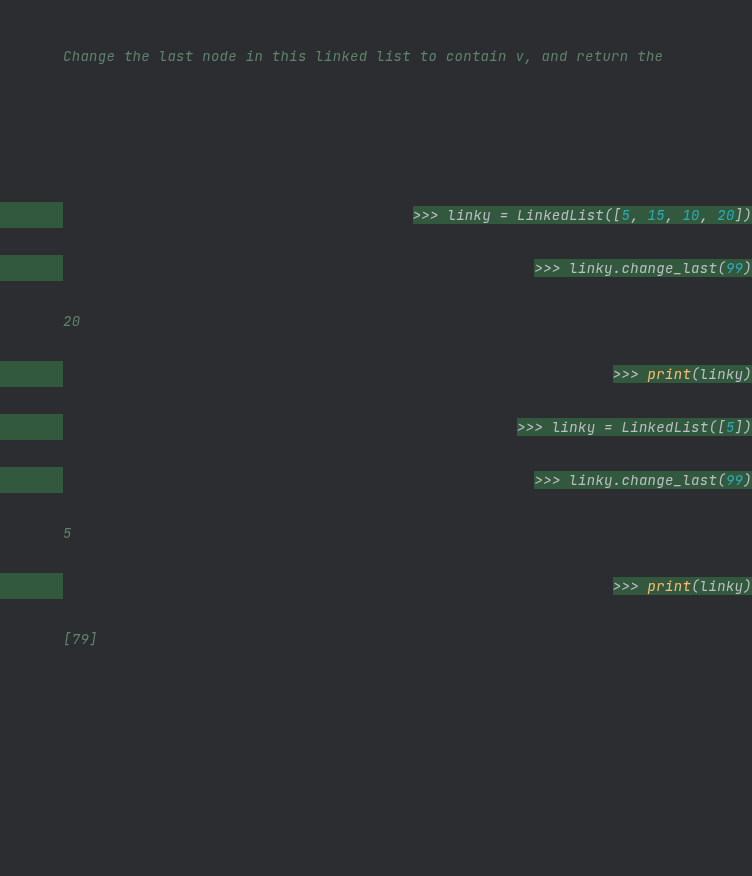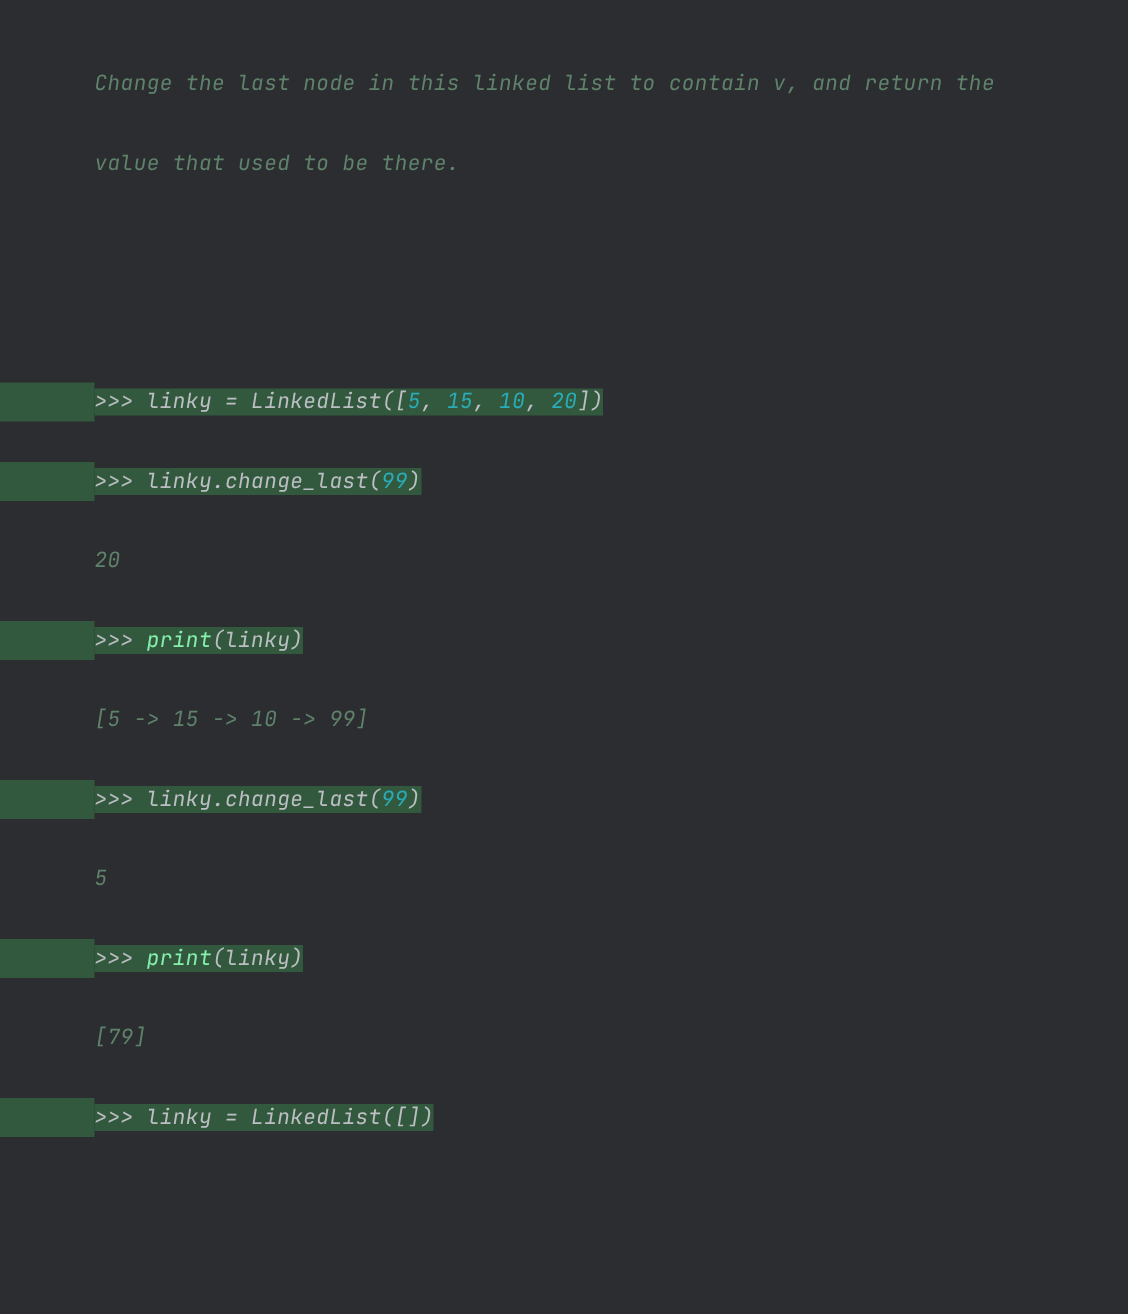--- a/index.html
+++ b/index.html
@@ -37,58 +37,57 @@
       font-style: italic;
     }
     .result {
       color: #5f826b;
       font-style: italic;
     }
     .num {
       color: #2aacb8;
     }
     .builtin {
-      color: #86efac;
+      color: #fdba74;
     }
     .hl-green {
       background: #32593d;
     }
     .relpos {
       position: relative;
+      text-align: right;
     }
     .seg-pre {
       display: inline-block;
       position: absolute;
       left: 0;
       top: 0;
       height: 100%;
       width: 63px;
     }
     .sg {
       background: #32593d;
     }
   </style>
 </head>
 <body>
 
 <div class="code-area">
 <span class="line"><span class="comment-doc">Change the last node in this linked list to contain v, and return the</span></span>
-<span class="line"><span class="comment-doc">value that used to be there.</span></span>
 <span class="line"></span>
 <span class="line"></span>
 <span class="line relpos"><span class="seg-pre sg"></span><span class="prompt hl-green"><span>&gt;&gt;&gt; linky = LinkedList([</span><span class="num">5</span>, <span class="num">15</span>, <span class="num">10</span>, <span class="num">20</span><span>])</span></span></span>
 <span class="line relpos"><span class="seg-pre sg"></span><span class="prompt hl-green"><span>&gt;&gt;&gt; linky.change_last(</span><span class="num">99</span><span>)</span></span></span>
 <span class="line"><span class="result">20</span></span>
 <span class="line relpos"><span class="seg-pre sg"></span><span class="prompt hl-green"><span>&gt;&gt;&gt; </span><span class="builtin">print</span><span>(linky)</span></span></span>
-<span class="line"><span class="result">[5 -&gt; 15 -&gt; 10 -&gt; 99]</span></span>
+<span class="line relpos"><span class="seg-pre sg"></span><span class="prompt hl-green"><span>&gt;&gt;&gt; linky = LinkedList([</span><span class="num">5</span><span>])</span></span></span>
 <span class="line relpos"><span class="seg-pre sg"></span><span class="prompt hl-green"><span>&gt;&gt;&gt; linky.change_last(</span><span class="num">99</span><span>)</span></span></span>
 <span class="line"><span class="result">5</span></span>
 <span class="line relpos"><span class="seg-pre sg"></span><span class="prompt hl-green"><span>&gt;&gt;&gt; </span><span class="builtin">print</span><span>(linky)</span></span></span>
 <span class="line"><span class="result">[79]</span></span>
-<span class="line relpos"><span class="seg-pre sg"></span><span class="prompt hl-green">&gt;&gt;&gt; linky = LinkedList([])</span></span>
 
 
 
 
 
 
 
 
 
 

